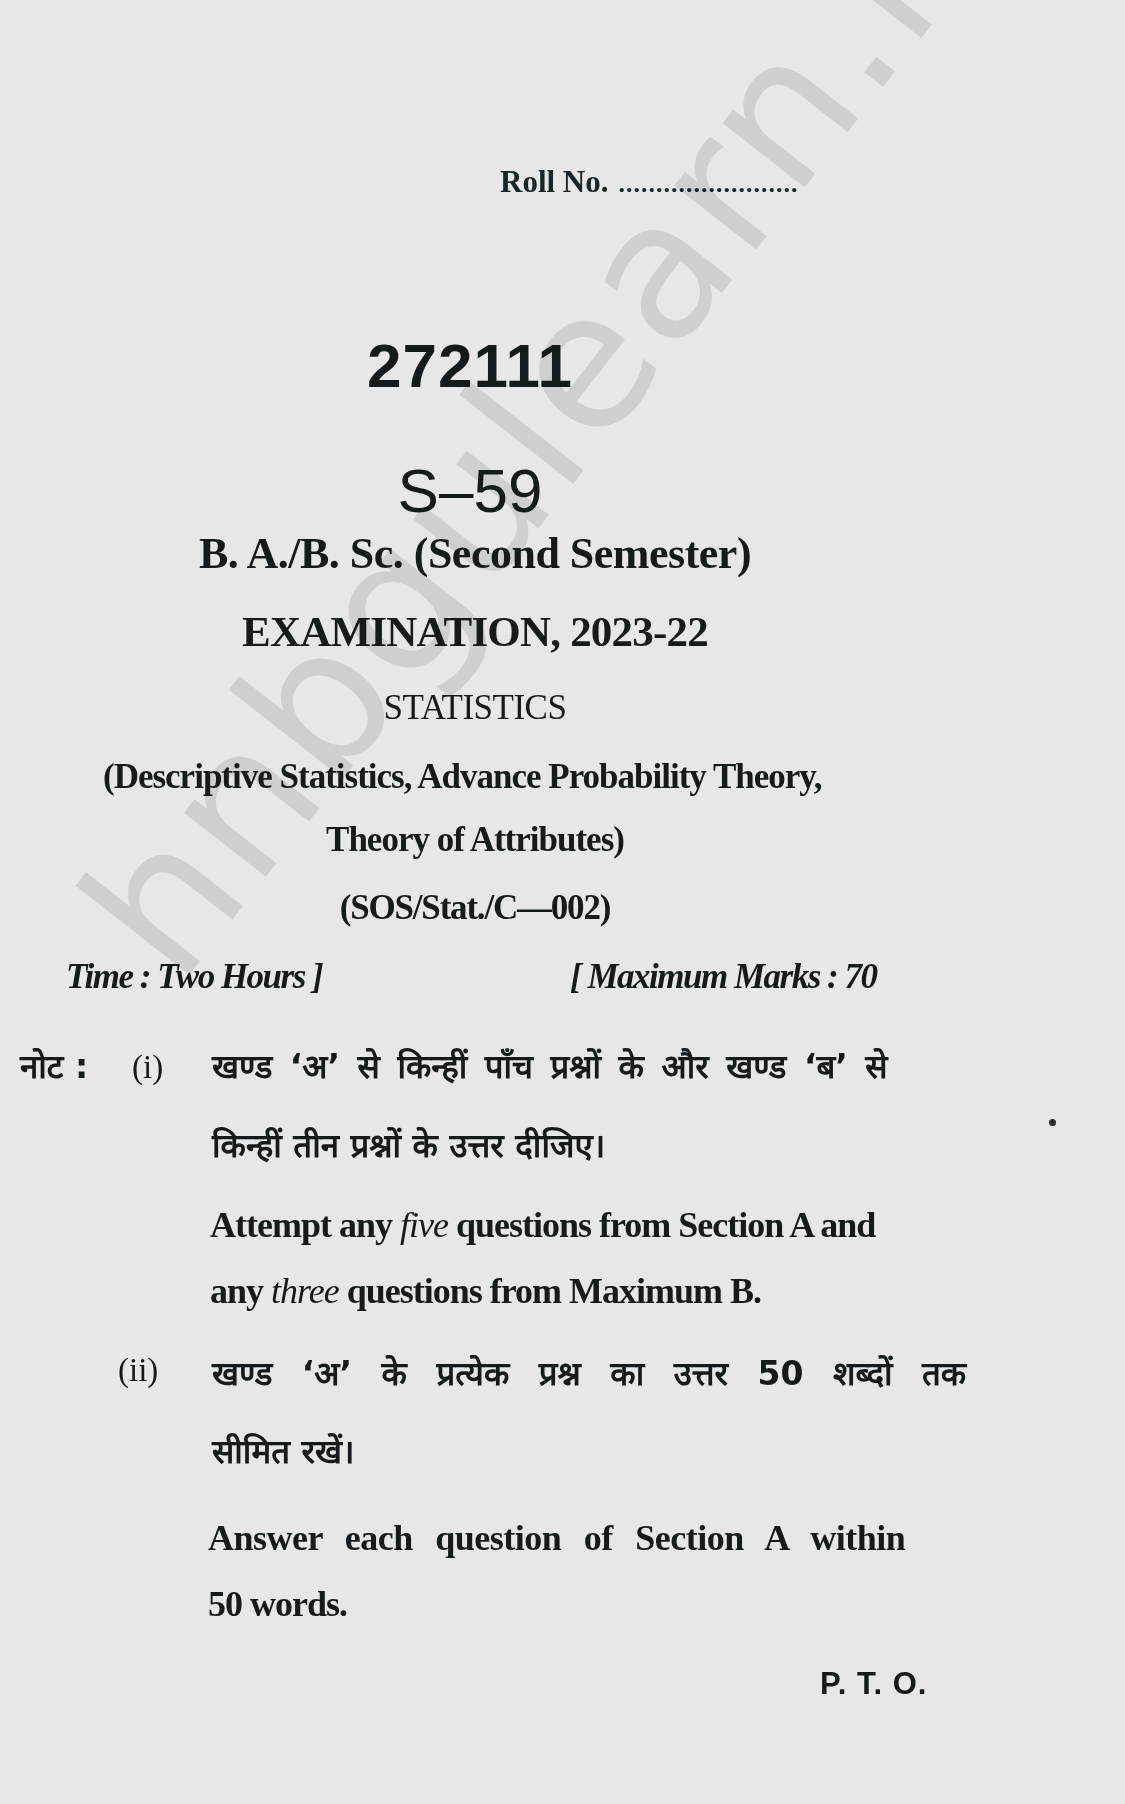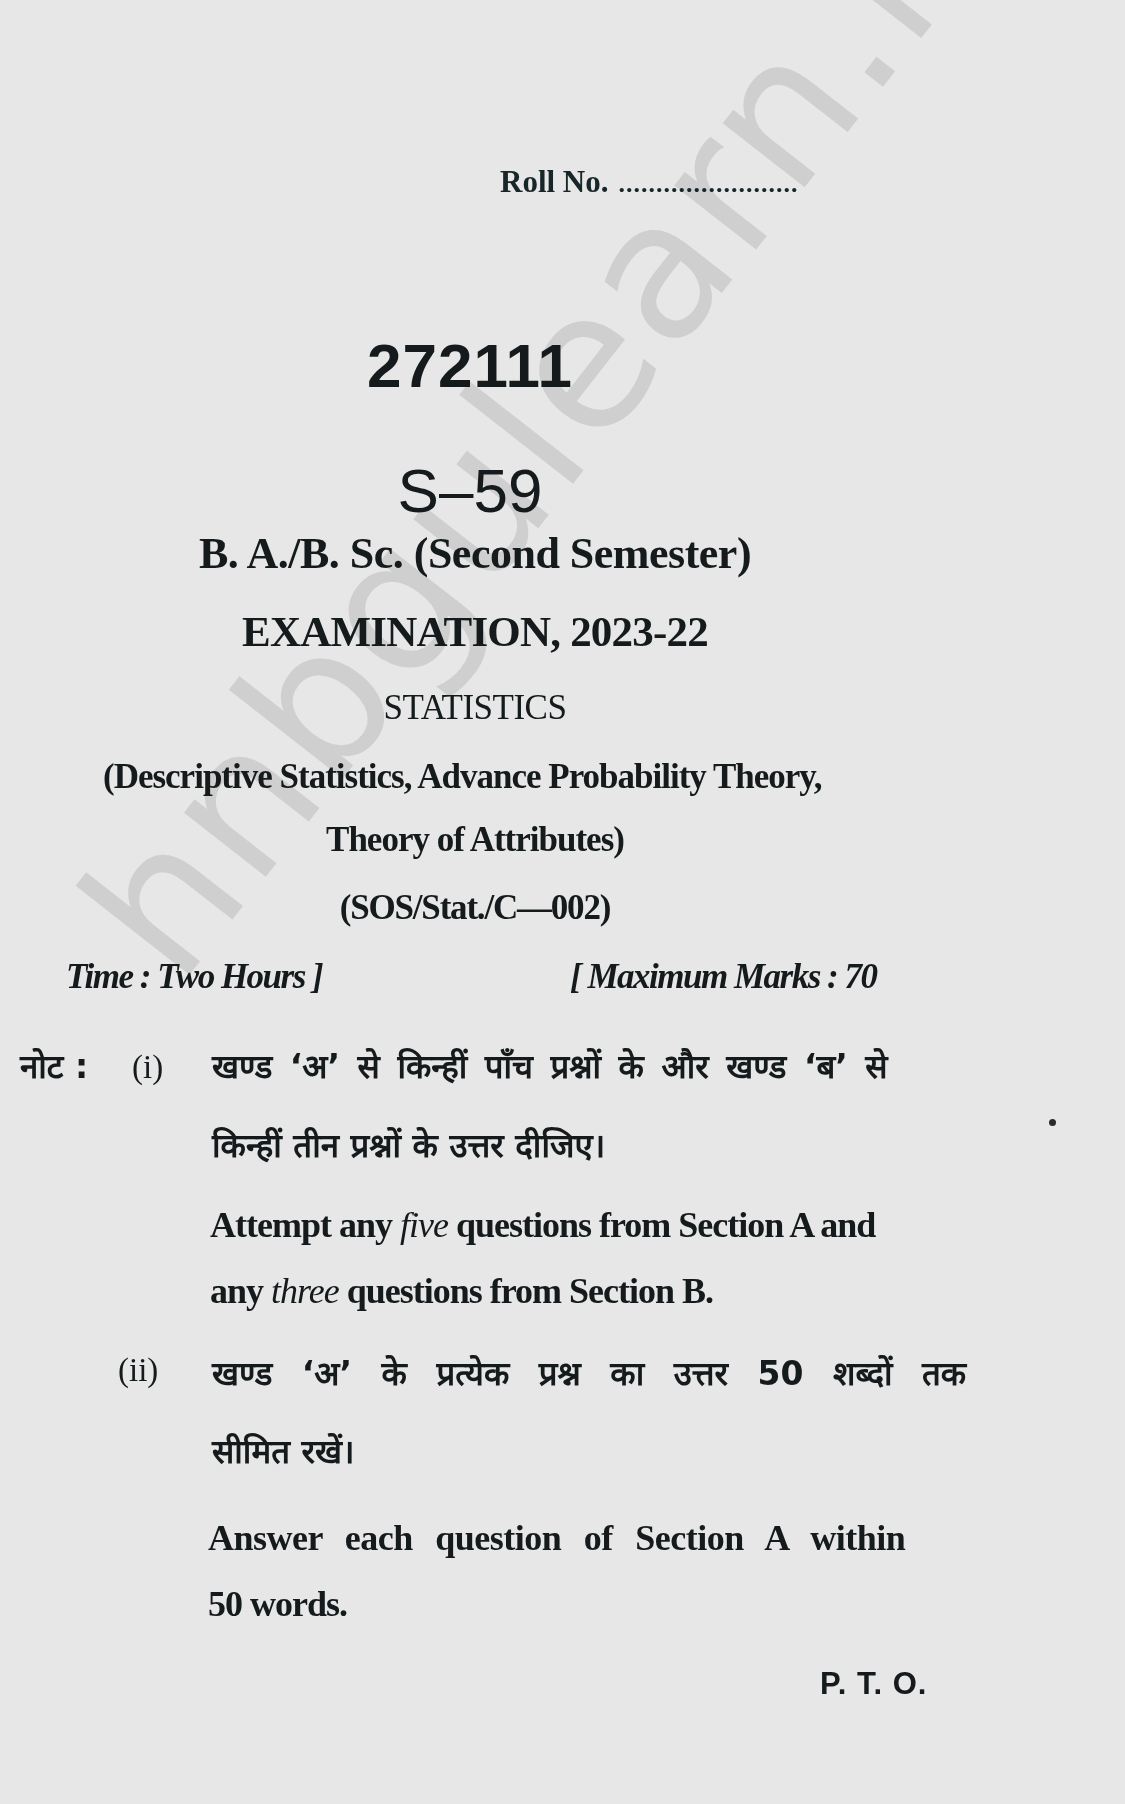--- a/index.html
+++ b/index.html
@@ -236,21 +236,21 @@
 
 <div class="abs time">Time : Two Hours ]</div>
 <div class="abs marks">[ Maximum Marks : 70</div>
 
 <div class="abs hindi note-label">नोट :</div>
 
 <div class="abs num num1">(i)</div>
 <div class="abs hindi h1">खण्ड ‘अ’ से किन्हीं पाँच प्रश्नों के और खण्ड ‘ब’ से</div>
 <div class="abs hindi h2">किन्हीं तीन प्रश्नों के उत्तर दीजिए।</div>
 <div class="abs e1"><span>Attempt any </span><i>five</i><span> questions from Section A and</span></div>
-<div class="abs e2"><span>any </span><i>three</i><span> questions from Section B.</span></div>
+<div class="abs e2"><span>any </span><i>three</i><span> questions from Maximum B.</span></div>
 
 <div class="abs num num2">(ii)</div>
 <div class="abs hindi h3">खण्ड ‘अ’ के प्रत्येक प्रश्न का उत्तर 50 शब्दों तक</div>
 <div class="abs hindi h4">सीमित रखें।</div>
 <div class="abs e3">Answer each question of Section A within</div>
 <div class="abs e4">50 words.</div>
 
 <div class="abs pto">P. T. O.</div>
 
 <div class="abs speck"></div>

